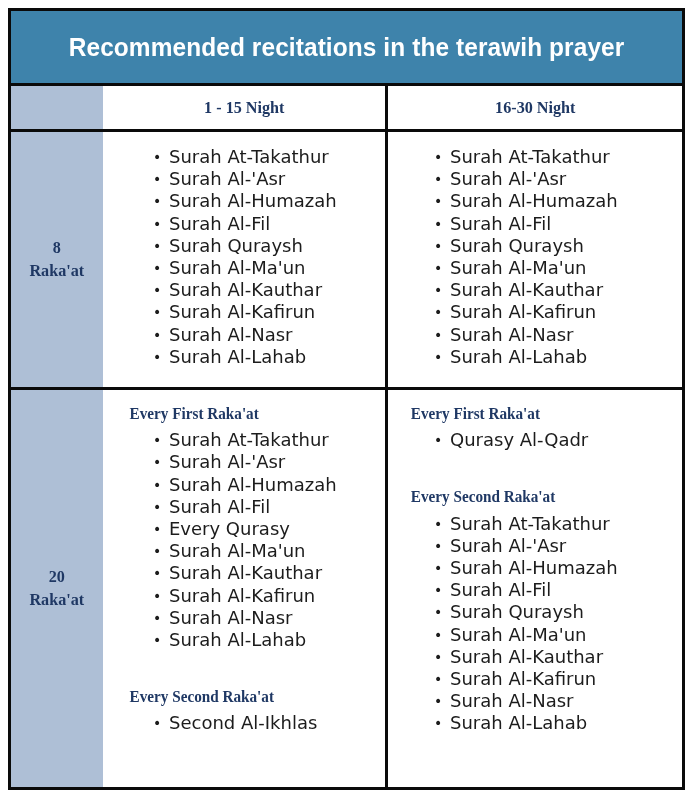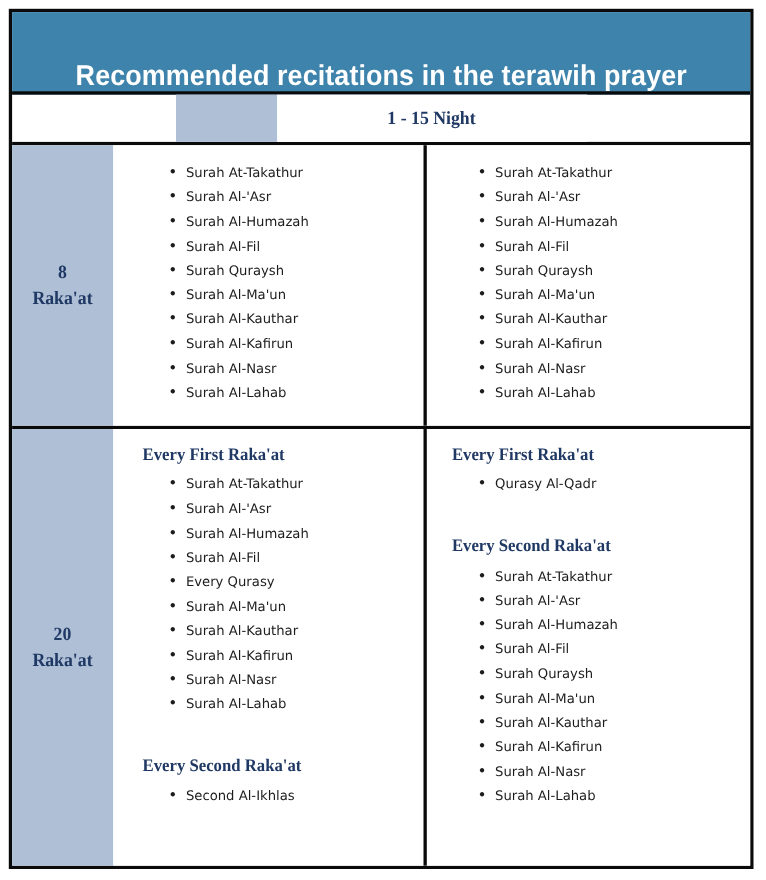--- a/index.html
+++ b/index.html
@@ -28,21 +28,21 @@
     display: flex;
     flex-direction: column;
   }
 
   
   .title-bar {
     flex: 0 0 72px;
     background: #3e83ab;
     border-bottom: 3px solid #0a0a0a;
     display: flex;
-    align-items: flex-end;
+    align-items: center;
     justify-content: center;
     overflow: hidden;
   }
   .title-text {
     color: #ffffff;
     font-family: "Liberation Sans Narrow", "Liberation Sans", "DejaVu Sans Condensed", sans-serif;
     font-weight: bold;
     font-size: 26px;
     line-height: 1.1;
     letter-spacing: 0.1px;
@@ -140,21 +140,21 @@
   .col-right .group-title { padding-left: 24px; }
 
   ul.surah-list {
     list-style: none;
     margin: 0;
     padding: 0;
   }
   ul.surah-list li {
     color: #1c1c1c;
     font-family: "DejaVu Sans", "Liberation Sans", sans-serif;
-    font-size: 12px;
+    font-size: 18px;
     line-height: 22.2px;
     position: relative;
     white-space: nowrap;
   }
   .col-left ul.surah-list li  { padding-left: 66px; }
   .col-right ul.surah-list li { padding-left: 62px; }
   ul.surah-list li::before {
     content: "\2022";
     position: absolute;
     left: 50px;
@@ -176,20 +176,23 @@
 
   <div class="grid">
 
     <div class="row header-row">
       <div class="stub">
         <div class="stub-label"></div>
       </div>
       <div class="cell col-left">
         <div class="col-header-text">1 - 15 Night</div>
       </div>
+      <div class="cell col-right">
+        <div class="col-header-text">16-30 Night</div>
+      </div>
     </div>
 
     <div class="row body-row-1">
       <div class="stub">
         <div class="stub-label">
           <span class="num">8</span>
           <span class="unit">Raka'at</span>
         </div>
       </div>
       <div class="cell col-left">

